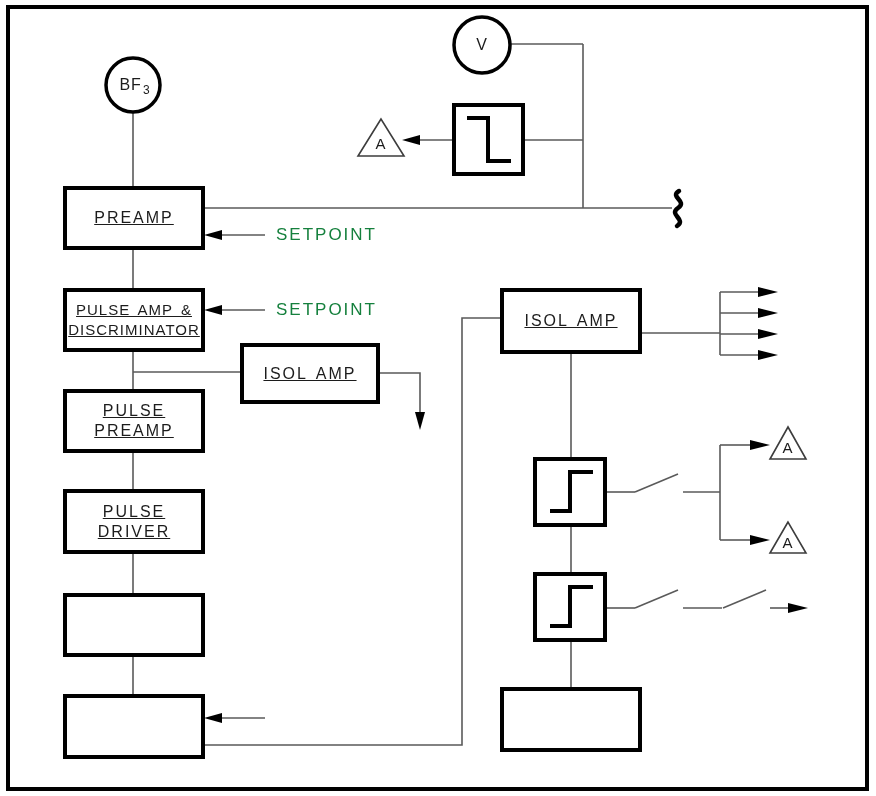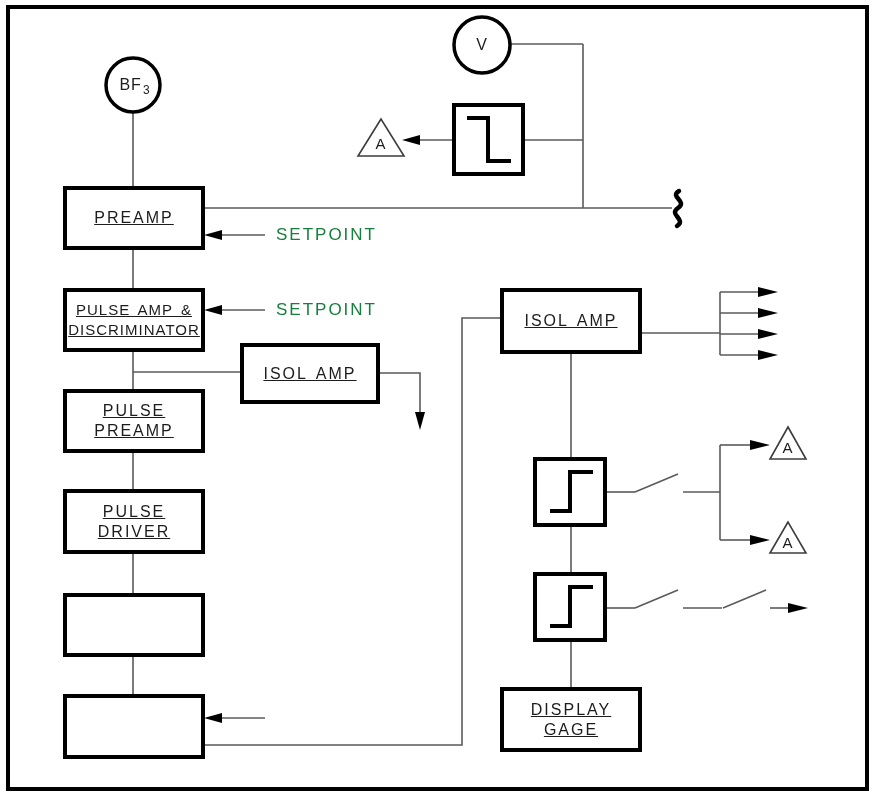--- a/index.html
+++ b/index.html
@@ -157,24 +157,20 @@
   <span>PULSE</span>
   <span>DRIVER</span>
 </div>
 
 
 
 <div class="lbl" style="left:242px;top:345px;width:136px;height:57px">ISOL AMP</div>
 
 <div class="lbl" style="left:502px;top:290px;width:138px;height:62px">ISOL AMP</div>
 
-<div class="lbl" style="left:502px;top:689px;width:138px;height:61px">
-  <span>DISPLAY</span>
-  <span>GAGE</span>
-</div>
 
 <div class="setpoint" style="left:276px;top:226px;height:18px">SETPOINT</div>
 
 <div class="setpoint" style="left:276px;top:301px;height:18px">SETPOINT</div>
 
 <div class="circ-lbl" style="left:366px;top:131px;width:30px;height:24px;font-size:15px">A</div>
 
 <div class="circ-lbl" style="left:773px;top:436px;width:30px;height:22px;font-size:15px">A</div>
 
 <div class="circ-lbl" style="left:773px;top:531px;width:30px;height:22px;font-size:15px">A</div>

